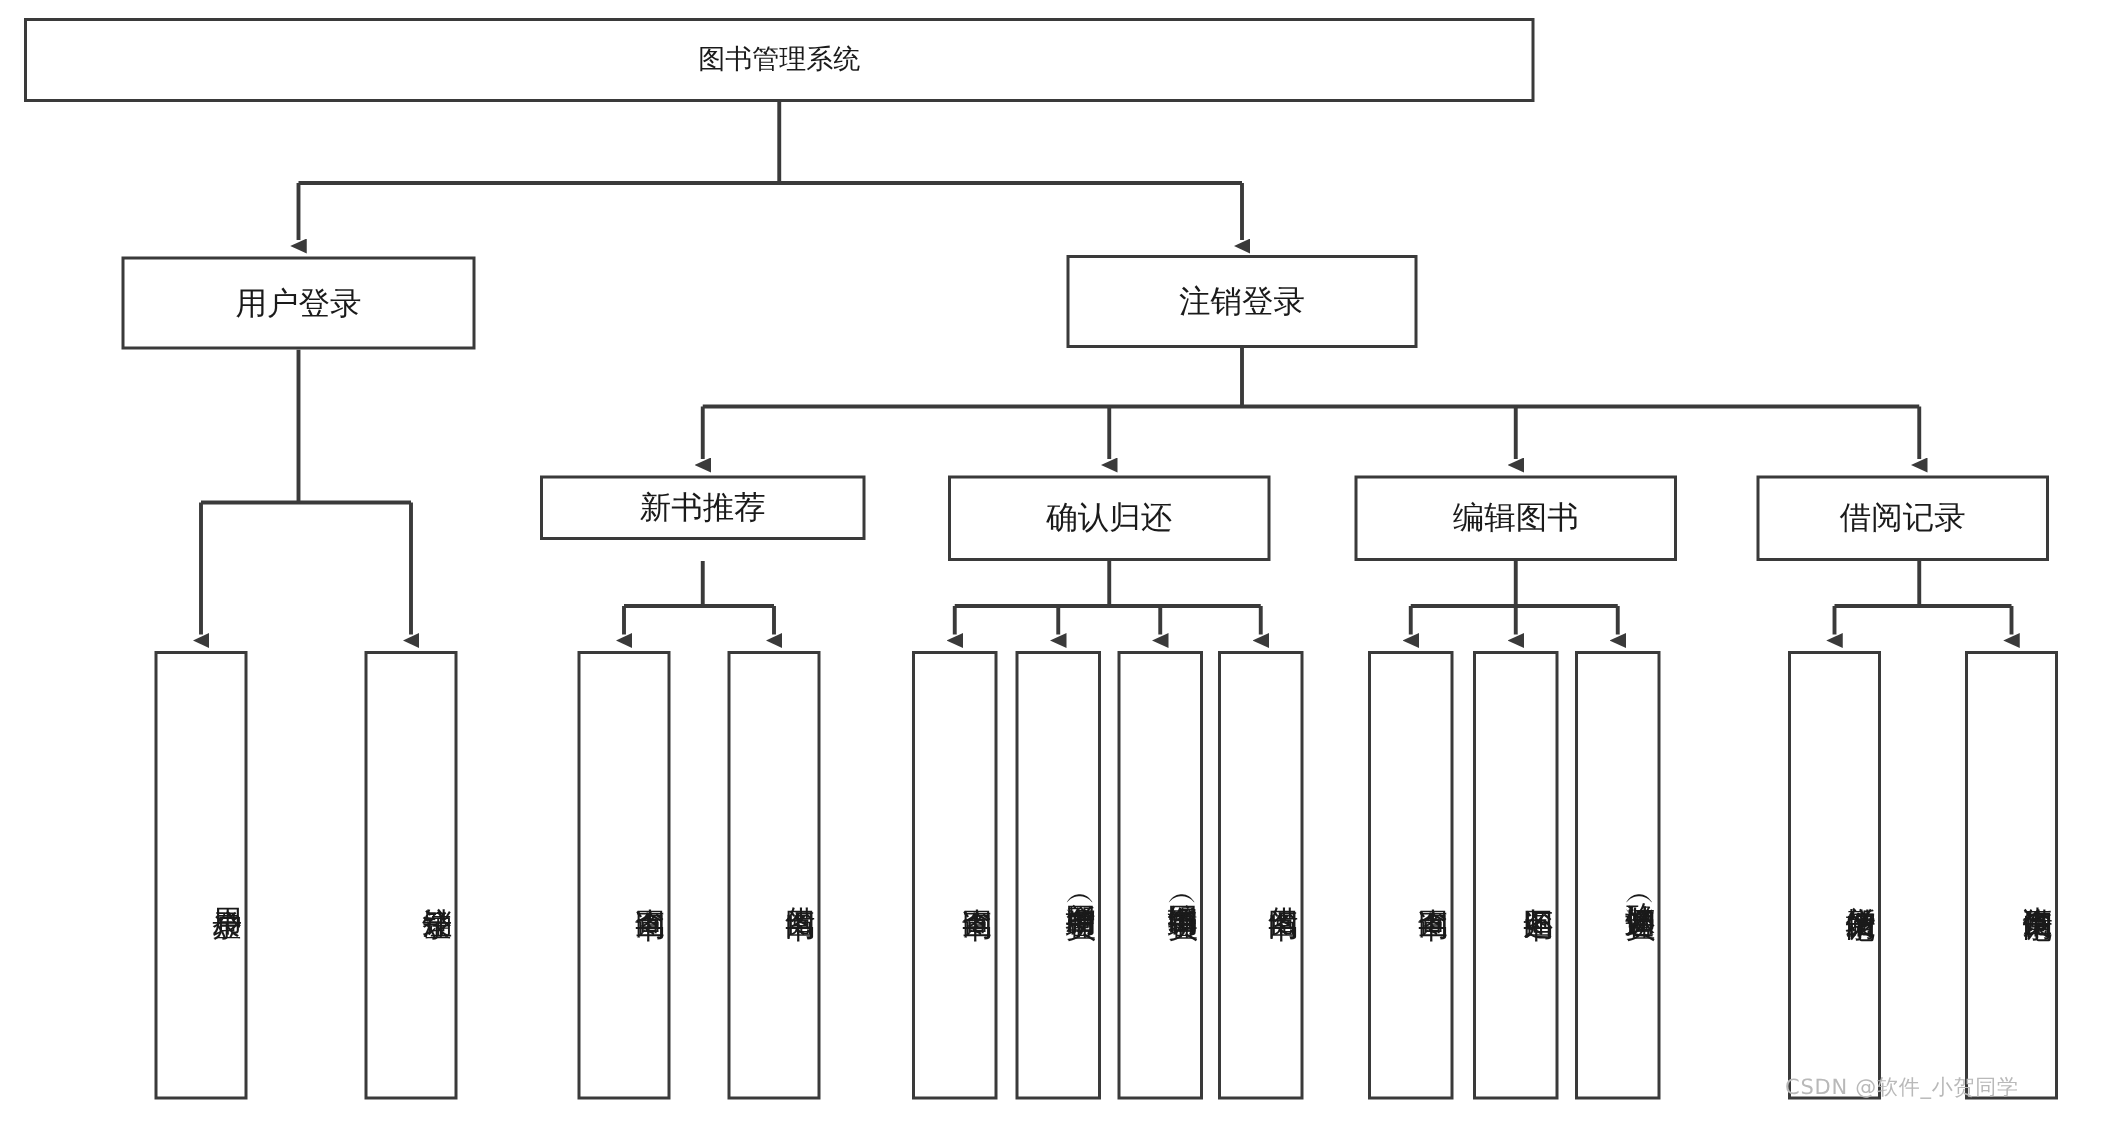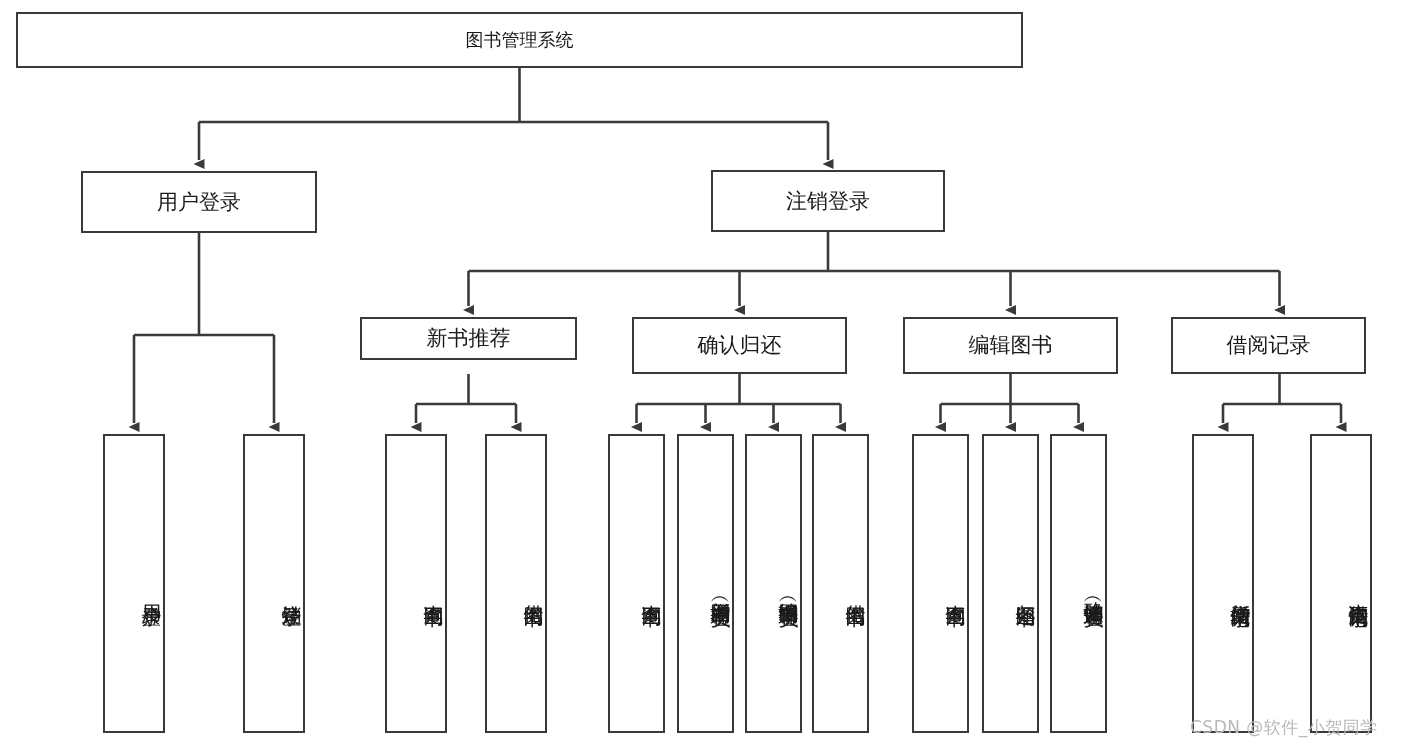--- a/index.html
+++ b/index.html
@@ -48,21 +48,21 @@
     padding-top: 14px;
     align-items: flex-start;
     justify-content: center;
     white-space: nowrap;
   }
   .node.root {
     font-size: 18px;
   }
   .watermark {
     position: absolute;
-    font-size: 17px;
+    font-size: 14px;
     color: #b9b9b9;
     white-space: nowrap;
     letter-spacing: 0.5px;
   }
 </style>
 </head>
 <body>
 
 <div id="canvas">
   <svg id="edges" viewBox="0 0 1405 747" width="1405" height="747" xmlns="http://www.w3.org/2000/svg">

